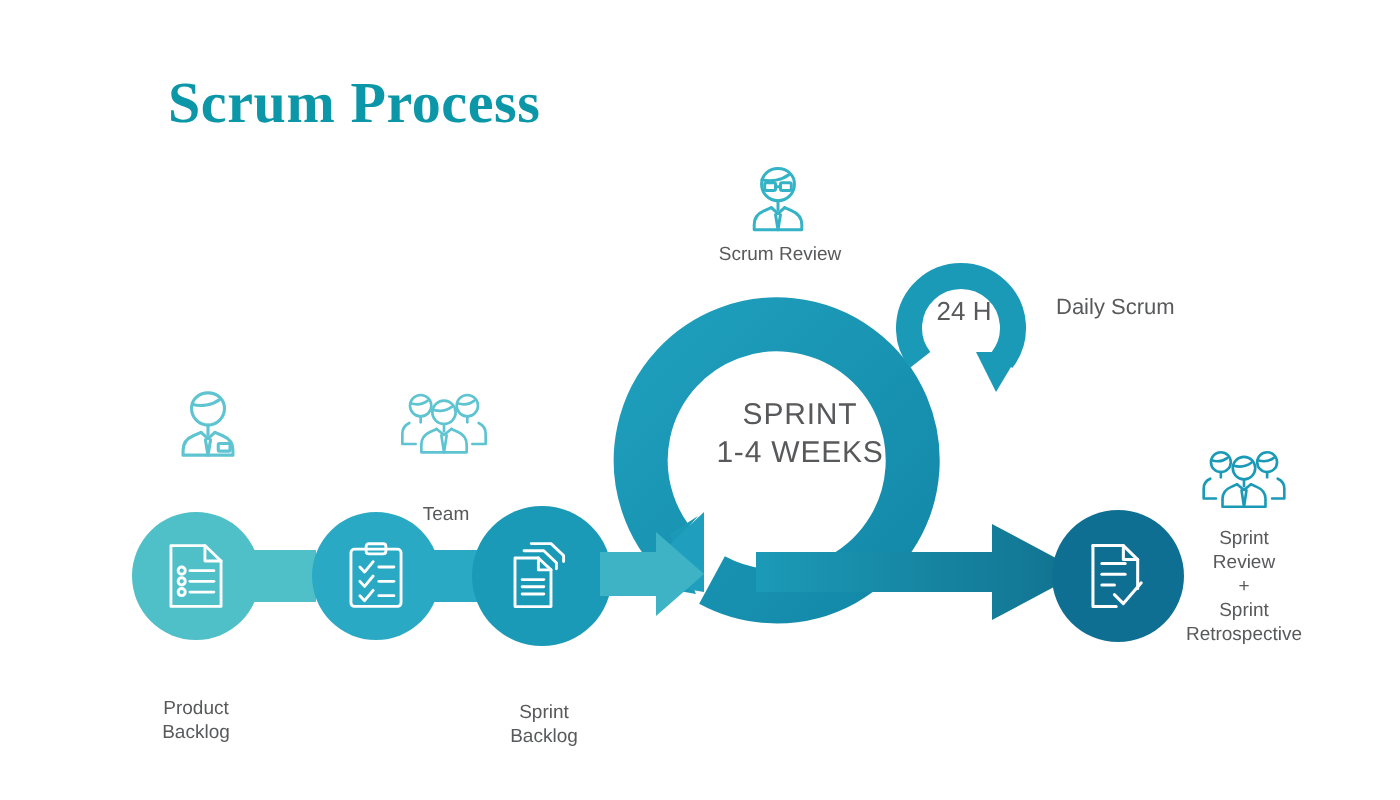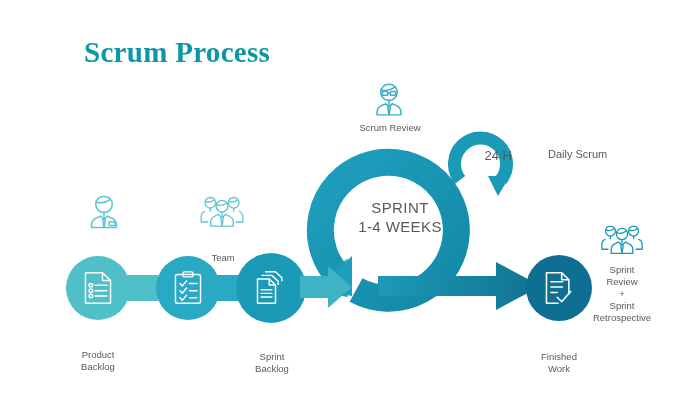--- a/index.html
+++ b/index.html
@@ -70,21 +70,21 @@
     position: absolute;
     text-align: center;
     color: #58595b;
     font-size: 15px;
     line-height: 19px;
     white-space: pre-line;
     letter-spacing: 0.4px;
   }
   #h24-text {
     position: absolute;
-    text-align: right;
+    text-align: center;
     color: #58595b;
     font-size: 13px;
     white-space: nowrap;
   }
   #daily-scrum-text {
     position: absolute;
     text-align: left;
     color: #58595b;
     font-size: 11px;
     white-space: nowrap;
@@ -174,21 +174,21 @@
   <div id="sprint-text" style="left:330px; top:198px; width:140px;">SPRINT
 1-4 WEEKS</div>
 
   <svg class="abs" style="left:448px; top:124px;" width="80" height="76" viewBox="0 0 80 76">
     <path d="M 12 56
              A 26 26 0 1 1 53 56" fill="none" stroke="#1b9ab7" stroke-width="13" stroke-linecap="butt"></path>
 
     <path d="M 40 52 L 62 52 L 50 72 Z" fill="#1b9ab7"></path>
   </svg>
   <div id="h24-text" style="left:452px; top:148px; width:60px;">24 H</div>
-  <div id="daily-scrum-text" style="left:524px; top:148px;padding-left:24px;">Daily Scrum</div>
+  <div id="daily-scrum-text" style="left:504px; top:148px;padding-left:24px;">Daily Scrum</div>
 
   <div class="connector" style="left:124px; top:275px; width:34px; background:#4fc0c8;"></div>
   <div class="connector" style="left:214px; top:275px; width:32px; background:#2aa9c4;"></div>
 
   <div class="stage-circle" style="left:66px; top:256px; width:64px; height:64px; background:#4fc0c8;">
     <svg width="32" height="34" viewBox="0 0 34 38" fill="none" stroke="#ffffff" stroke-width="1.6" stroke-linecap="round" stroke-linejoin="round">
       <path d="M3 2h19l9 8.6V36H3z"></path>
       <path d="M22 2v8.6h9"></path>
       <circle cx="9" cy="16" r="2"></circle>
       <path d="M13.6 16H27"></path>
@@ -270,16 +270,14 @@
     <svg width="32" height="34" viewBox="0 0 34 38" fill="none" stroke="#ffffff" stroke-width="1.7" stroke-linecap="round" stroke-linejoin="round">
       <path d="M3 2h17l8 7.8V26"></path>
       <path d="M3 2v34h13"></path>
       <path d="M20 2v7.8h8"></path>
       <path d="M8 12h13"></path>
       <path d="M8 18h13"></path>
       <path d="M8 24h7"></path>
       <path d="M15 29.4l5 5 10-11.6"></path>
     </svg>
   </div>
-  <div class="lbl" style="left:512px; top:330px; width:94px;">Finished
-Work</div>
 
 </div>
 
 </body></html>

